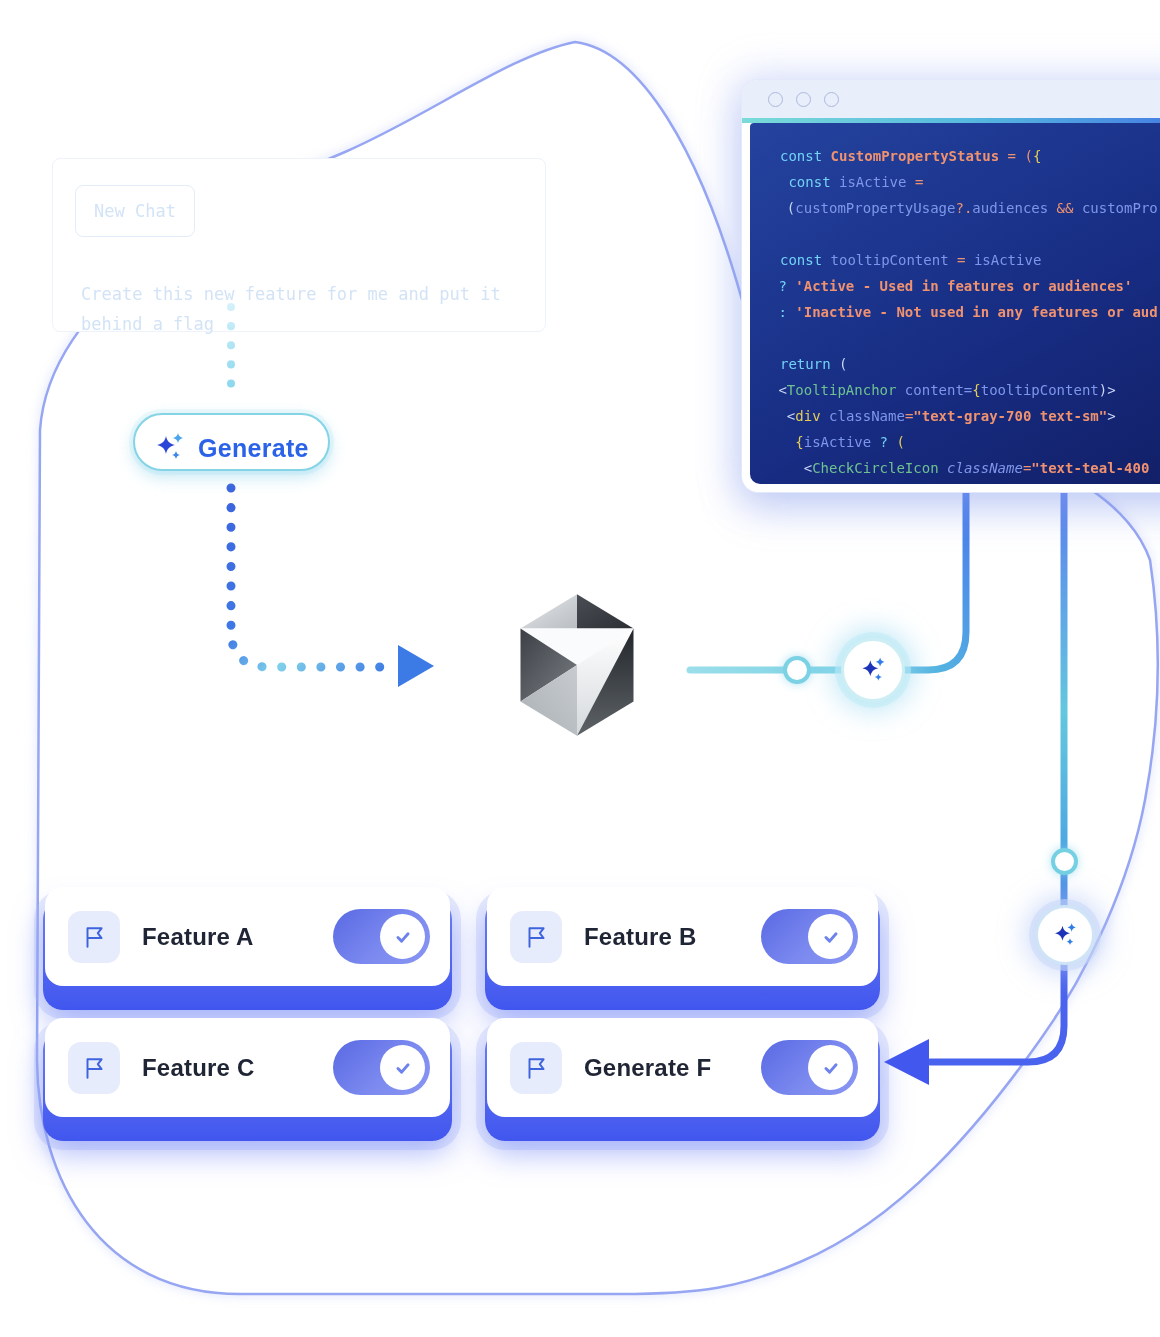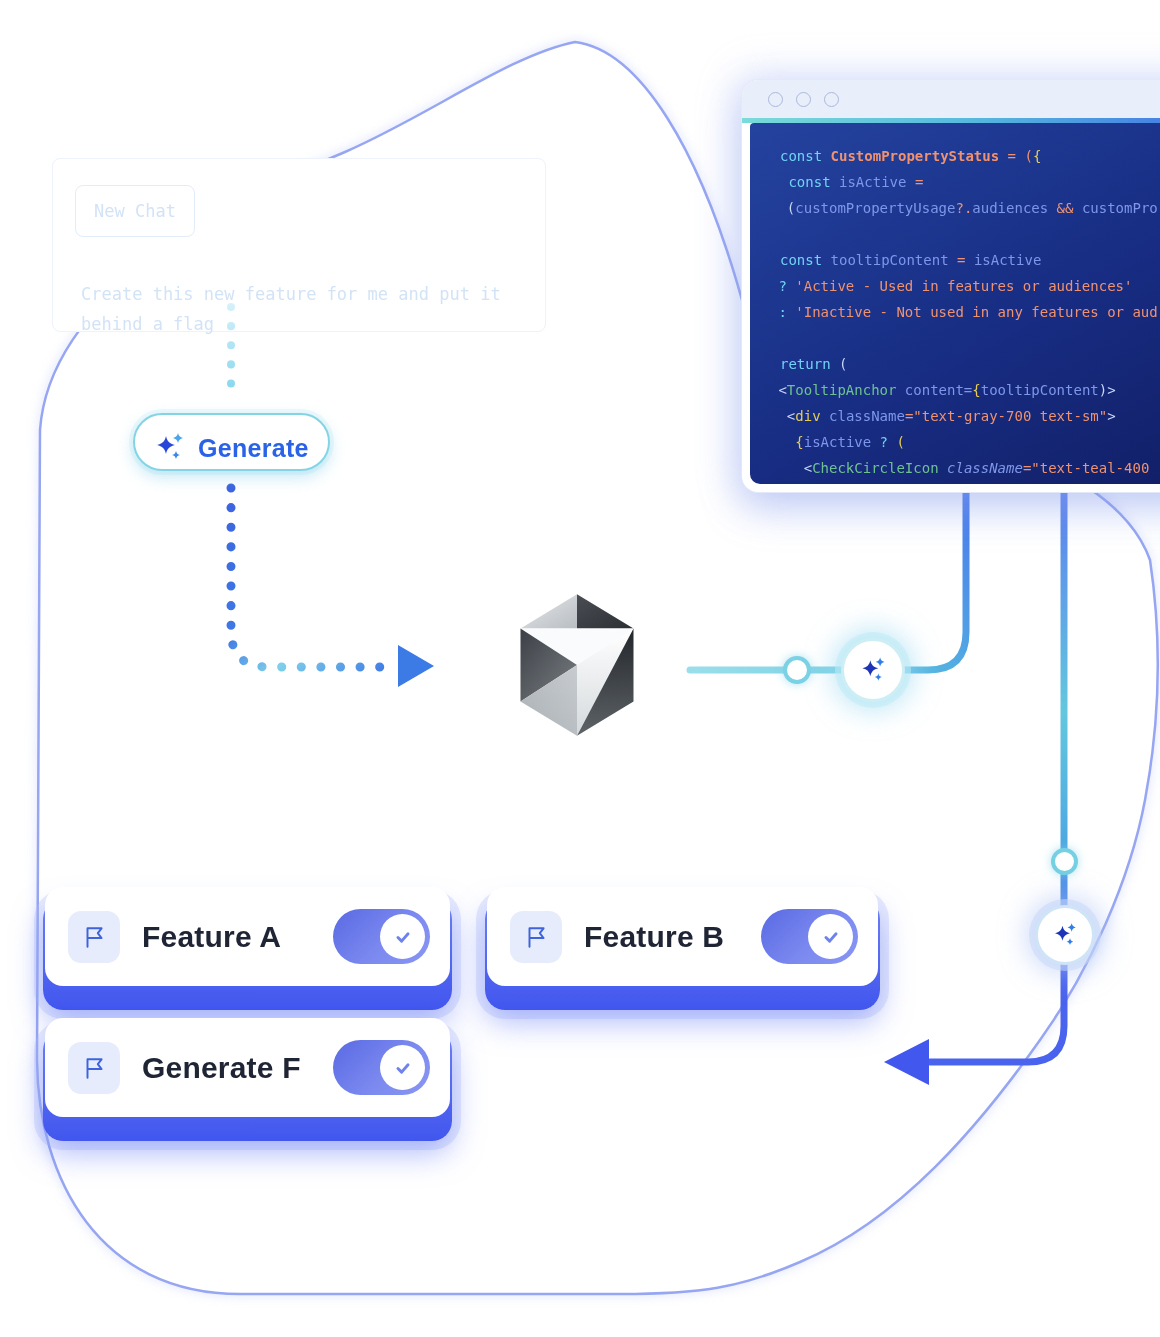--- a/index.html
+++ b/index.html
@@ -48,38 +48,38 @@
     background:linear-gradient(90deg,#7adbd9 0%,#56b8de 45%,#3f66e6 100%);}
   .code-body{position:absolute;left:8px;right:8px;top:43px;bottom:8px;overflow:hidden;
     background:linear-gradient(150deg,#24439f 0%,#172c82 55%,#111d62 100%);
     border-radius:4px 4px 10px 10px;padding:20px 0 0 20px;box-sizing:border-box;
     font:14px/26px "DejaVu Sans Mono",monospace;}
   .code-line{white-space:pre;height:26px;}
   .tk-kw{color:#72d3f5;font-weight:normal;margin-left:10px;}
   .tk-name{color:#f0926f;font-weight:bold;}
   .tk-op{color:#f0926f;}
   .tk-var{color:#7e97ea;}
-  .tk-str{color:#f0926f;}
+  .tk-str{color:#f0926f;font-weight:bold;}
   .tk-comp{color:#6fc28f;}
   .tk-tag{color:#e5cd55;}
   .tk-brace{color:#e5cd55;}
   .tk-q{color:#72d3f5;}
   .tk-punc{color:#c9d6f5;}
   .tk-vari{color:#7e97ea;font-style:italic;}
 
   
   .feature-grid{left:45px;top:887px;display:grid;grid-template-columns:405px 391px;
     column-gap:37px;row-gap:32px;z-index:5;}
   .card{position:relative;height:99px;background:#fff;border-radius:18px;display:flex;align-items:center;
     padding:0 20px 0 23px;box-sizing:border-box;cursor:pointer;}
   .card::before{content:"";position:absolute;left:-2px;right:-2px;top:12px;bottom:-24px;z-index:-1;
     background:linear-gradient(180deg,#6d7ff5,#4156ee);border-radius:20px;
     box-shadow:0 12px 30px rgba(110,130,245,.55),0 0 0 9px rgba(175,190,250,.30);}
   .flag-tile{width:52px;height:52px;border-radius:13px;background:#e7ecfc;display:grid;place-items:center;flex:none;}
-  .card-label{margin-left:22px;font-size:30px;font-weight:bold;color:#1f2535;letter-spacing:.2px;}
+  .card-label{margin-left:22px;font-size:24px;font-weight:bold;color:#1f2535;letter-spacing:.2px;}
   .toggle{margin-left:auto;width:97px;height:55px;border-radius:28px;position:relative;flex:none;cursor:pointer;
     background:linear-gradient(135deg,#5f6fe5 10%,#7d8bf0 60%,#8895f2 100%);}
   .knob{position:absolute;right:5px;top:5px;width:45px;height:45px;border-radius:50%;background:#fff;
     display:grid;place-items:center;}
 
   .line-svg{left:0;top:0;z-index:1;}
   .dotted-svg{left:0;top:0;z-index:2;}
   .arrow-svg{left:0;top:0;z-index:6;}
 </style>
 </head>
@@ -250,20 +250,35 @@
       <span class="card-label">Feature B</span>
       <span class="toggle">
         <span class="knob">
           <svg width="22" height="22" viewBox="0 0 24 24" fill="none">
             <path d="M6.5 12.5 L10.5 16.5 L17.5 8.5" stroke="#6e82ee" stroke-width="3.2" stroke-linecap="round" stroke-linejoin="round"></path>
           </svg>
         </span>
       </span>
     </div>
 
+    <div class="card">
+      <span class="flag-tile">
+        <svg width="26" height="26" viewBox="0 0 24 24" fill="none">
+          <path d="M6 21 V4 M6 4 H19 L15.5 8.5 L19 13 H6" stroke="#3e63dd" stroke-width="1.8" stroke-linecap="round" stroke-linejoin="round"></path>
+        </svg>
+      </span>
+      <span class="card-label">Feature C</span>
+      <span class="toggle">
+        <span class="knob">
+          <svg width="22" height="22" viewBox="0 0 24 24" fill="none">
+            <path d="M6.5 12.5 L10.5 16.5 L17.5 8.5" stroke="#6e82ee" stroke-width="3.2" stroke-linecap="round" stroke-linejoin="round"></path>
+          </svg>
+        </span>
+      </span>
+    </div>
 
 
 
     <div class="card">
       <span class="flag-tile">
         <svg width="26" height="26" viewBox="0 0 24 24" fill="none">
           <path d="M6 21 V4 M6 4 H19 L15.5 8.5 L19 13 H6" stroke="#3e63dd" stroke-width="1.8" stroke-linecap="round" stroke-linejoin="round"></path>
         </svg>
       </span>
       <span class="card-label">Generate F</span>

